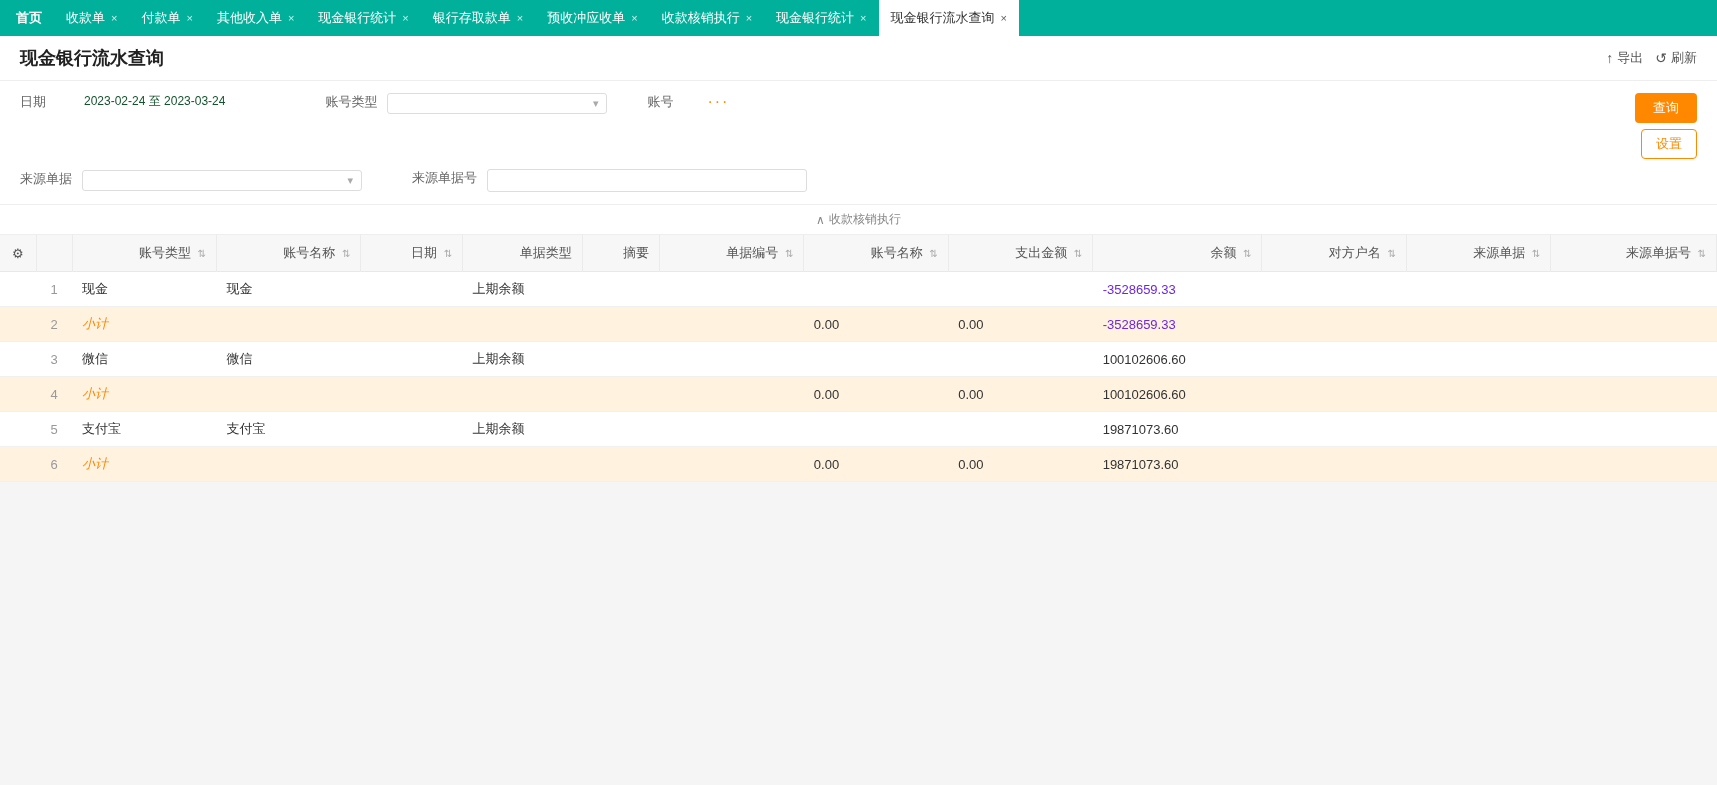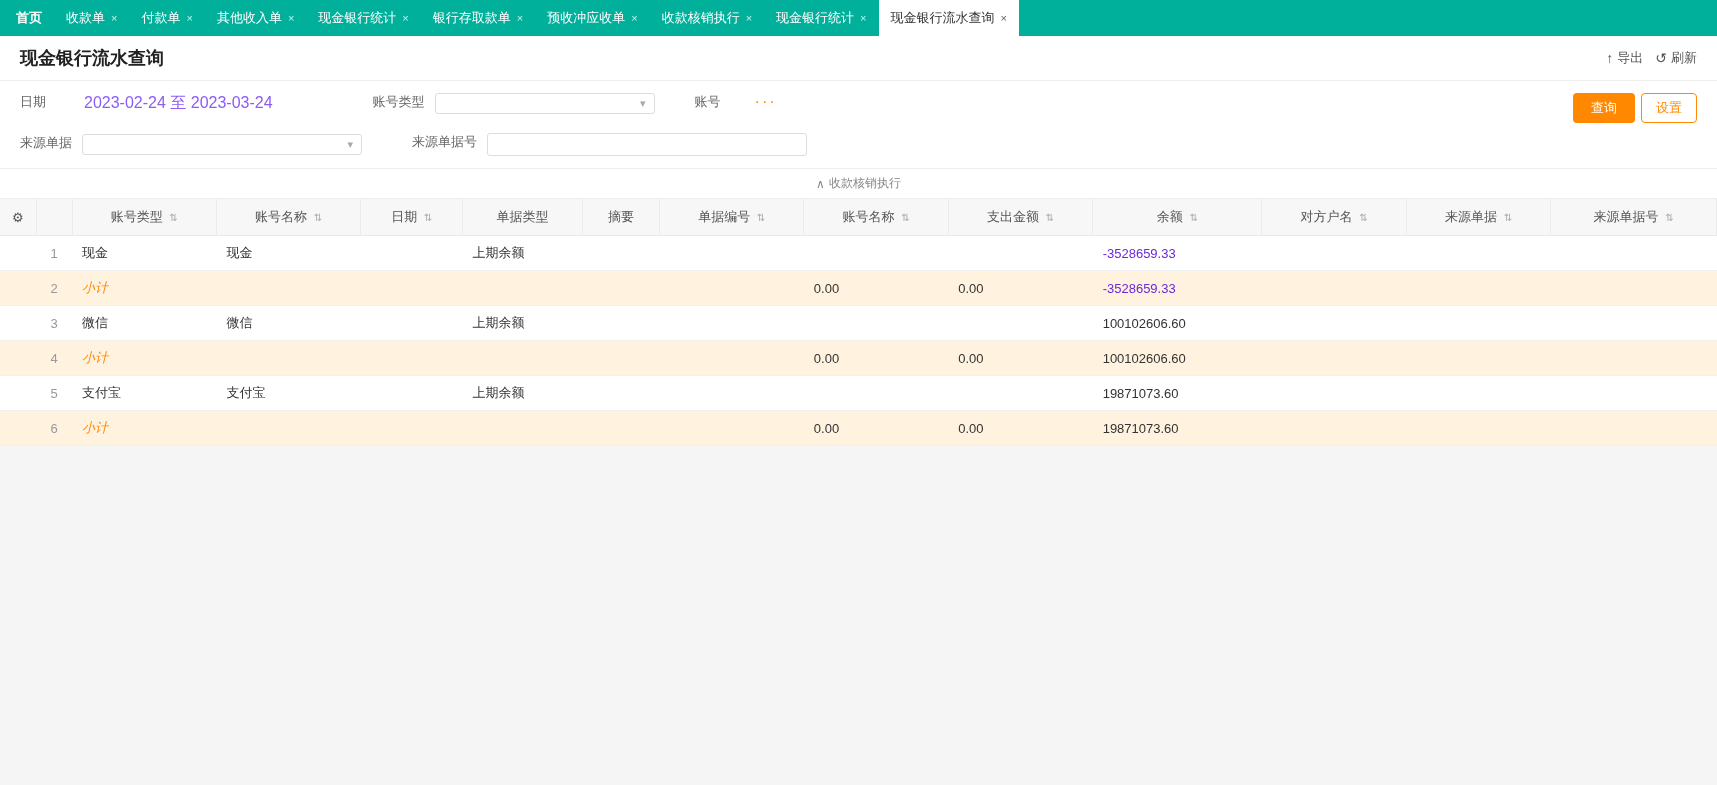--- a/index.html
+++ b/index.html
@@ -94,22 +94,22 @@
       padding: 1px 4px;
       border-radius: 3px;
     }
     .date-btn.active {
       background: #ff8800;
       color: #fff;
       border-radius: 10px;
       padding: 2px 8px;
     }
     .date-range {
-      color: #8b5cf6;
-      font-size: 16px;
+      color: #14532d;
+      font-size: 12px;
       margin-left: 4px;
     }
     .filter-input {
       border: 1px solid #ddd;
       border-radius: 3px;
       padding: 3px 8px;
       font-size: 13px;
       min-width: 200px;
       outline: none;
       color: #333;
@@ -152,21 +152,21 @@
       background: #fff;
       color: #ff8800;
       border: 1px solid #ff8800;
       border-radius: 4px;
       padding: 5px 14px;
       font-size: 13px;
       cursor: pointer;
     }
     .action-col {
       display: flex;
-      flex-direction: row;
+      flex-direction: column;
       gap: 6px;
       align-items: flex-end;
       margin-left: auto;
     }
 
     
     .collapse-bar {
       background: #fff;
       padding: 6px 0;
       text-align: center;
@@ -191,21 +191,21 @@
       width: 100%;
       border-collapse: collapse;
       font-size: 13px;
     }
     thead tr {
       background: #f7f7f7;
       border-bottom: 1px solid #e8e8e8;
     }
     thead th {
       padding: 9px 10px;
-      text-align: center;
+      text-align: right;
       font-weight: normal;
       color: #555;
       white-space: nowrap;
       border-right: 1px solid #ebebeb;
       position: relative;
     }
     thead th .sort-icon {
       color: #aaa;
       font-size: 10px;
       margin-left: 3px;

